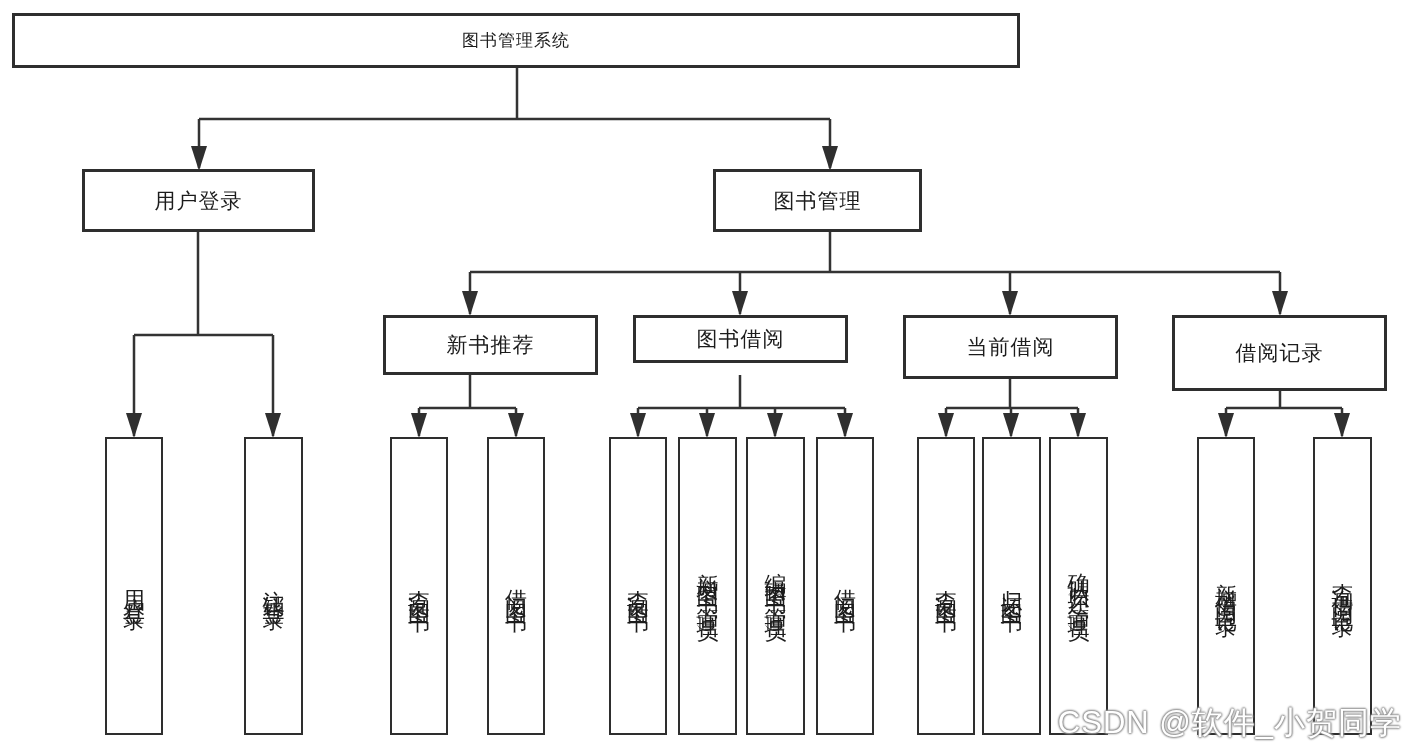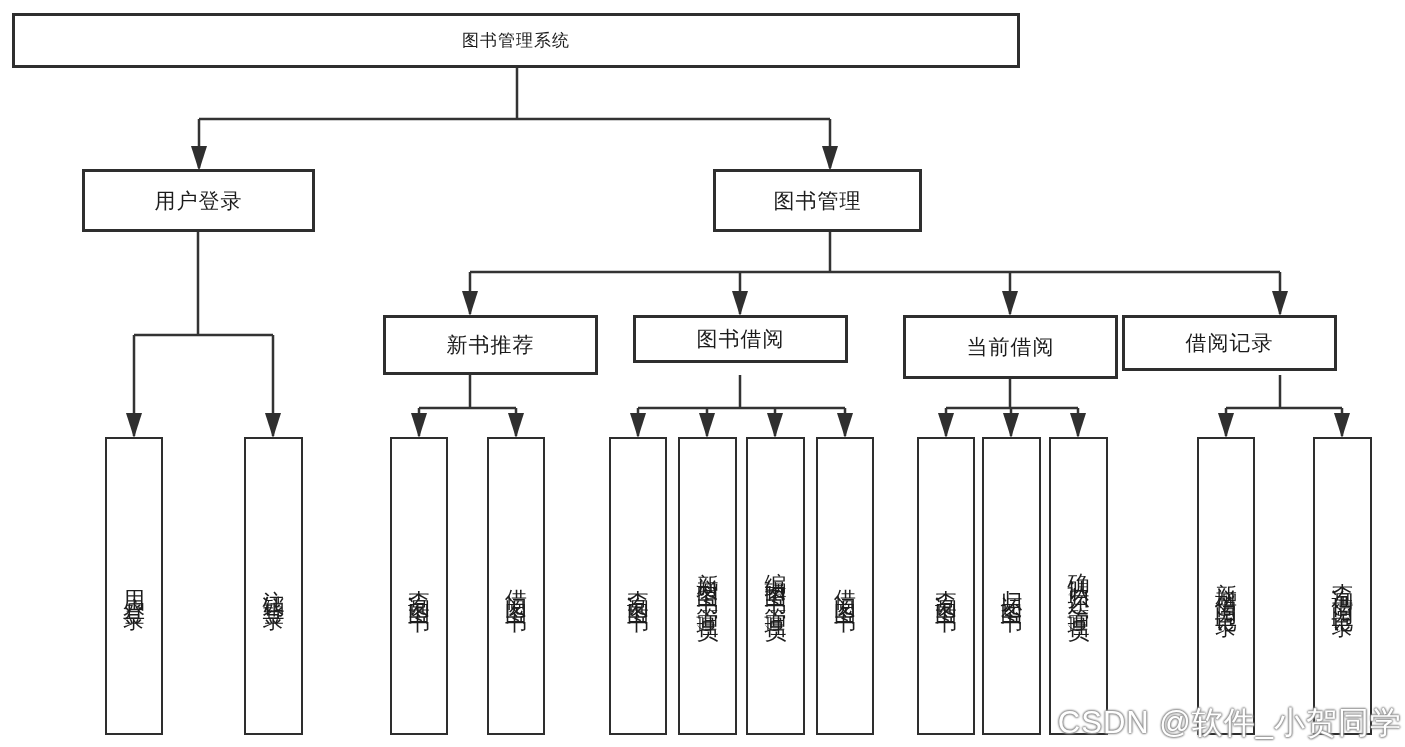--- a/index.html
+++ b/index.html
@@ -84,21 +84,21 @@
 
   <div class="box" style="left:363px;top:315px;width:215px;height:60px;margin-left:20px;">
     <span>新书推荐</span>
   </div>
   <div class="box" style="left:633px;top:315px;width:215px;height:48px;">
     <span>图书借阅</span>
   </div>
   <div class="box" style="left:903px;top:315px;width:215px;height:64px;">
     <span>当前借阅</span>
   </div>
-  <div class="box" style="left:1122px;top:315px;width:215px;height:56px;">
+  <div class="box" style="left:1172px;top:315px;width:215px;height:76px;">
     <span>借阅记录</span>
   </div>
 
   <div class="box leaf" style="left:105px;top:437px;width:58px;height:298px;">
     <span class="vtext">用户登录</span>
   </div>
   <div class="box leaf" style="left:244px;top:437px;width:59px;height:298px;">
     <span class="vtext">注销登录</span>
   </div>
 

